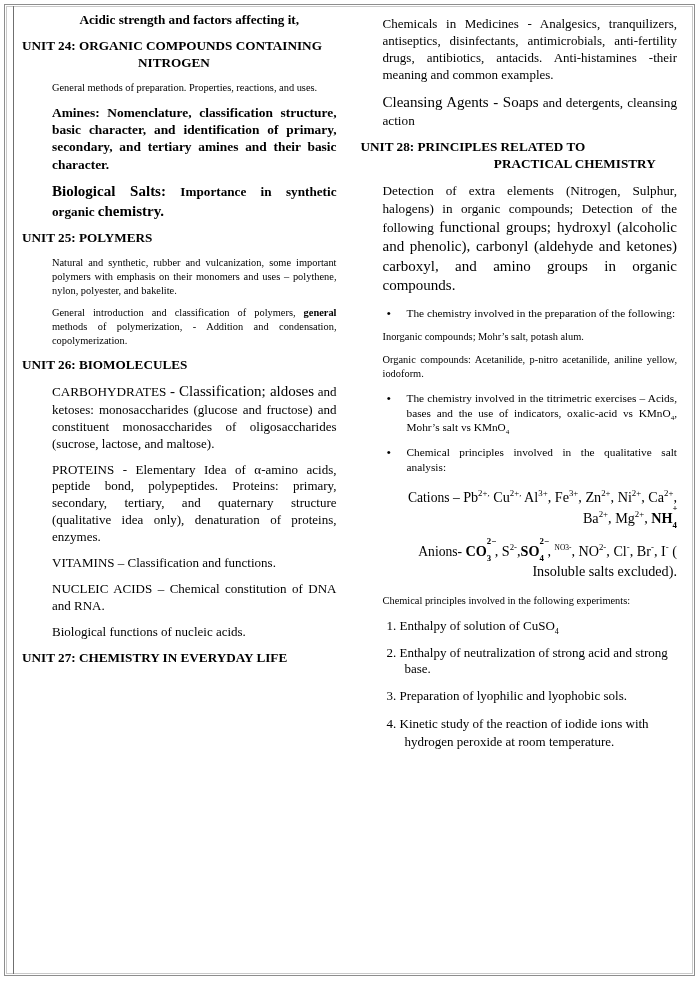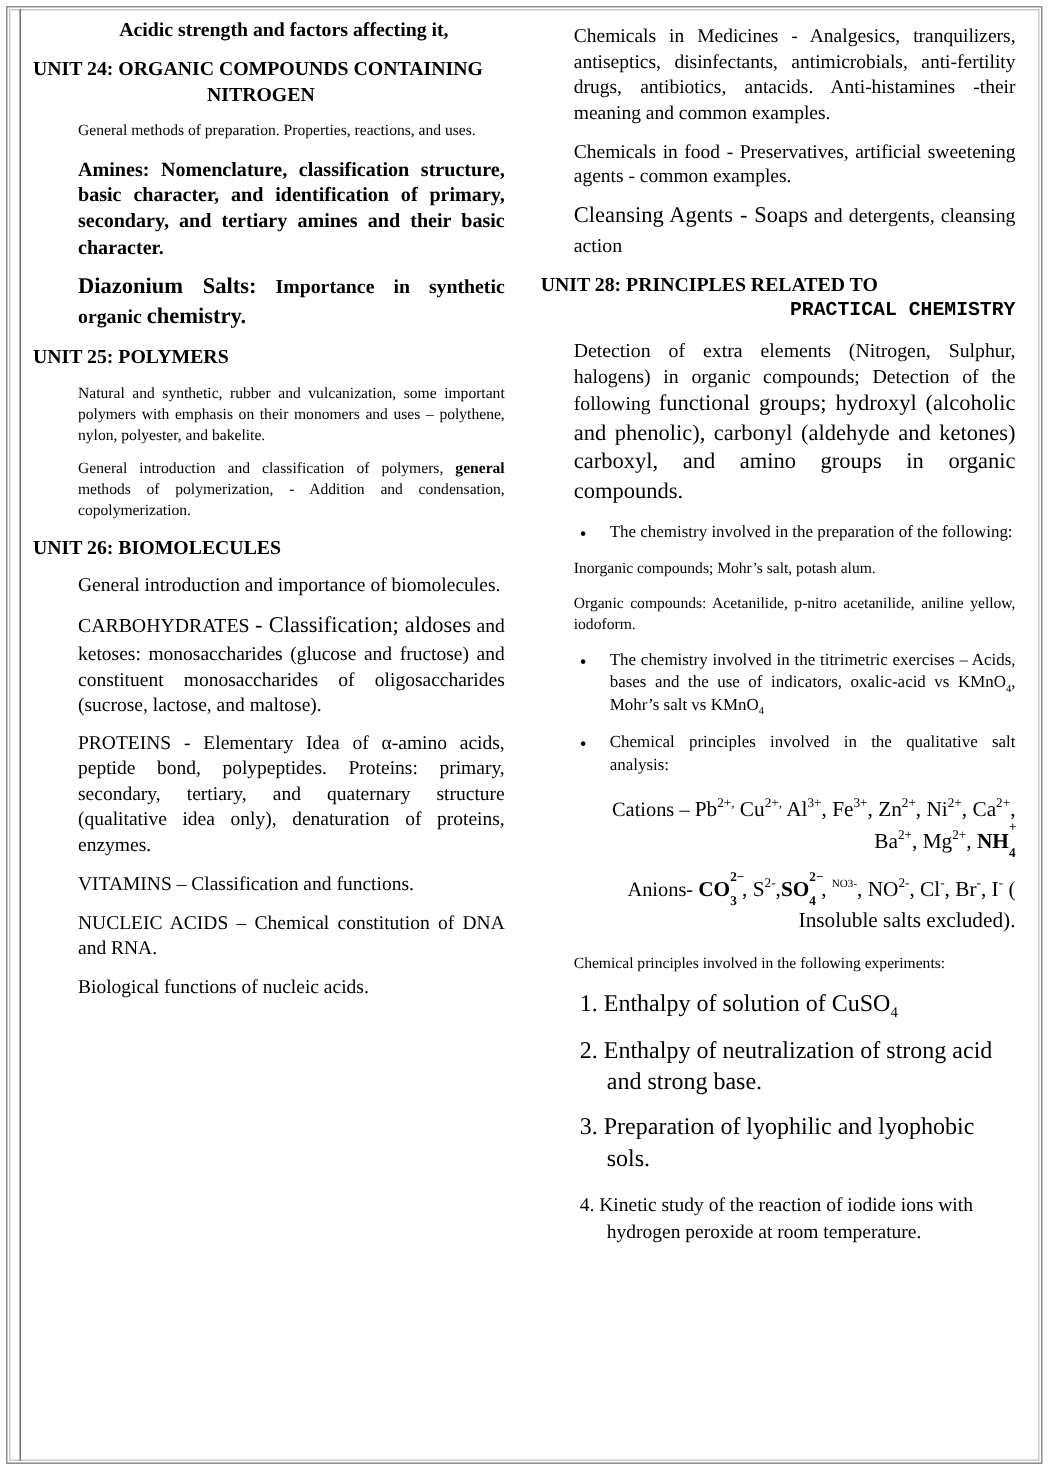--- a/index.html
+++ b/index.html
@@ -116,21 +116,21 @@
   }
   .bullet .dot {
     position: absolute;
     left: 26px;
     top: -1px;
     font-size: 13px;
     line-height: 1.32;
   }
 
   .numitem {
-    font-size: 16px;
+    font-size: 13px;
     line-height: 1.3;
     margin: 10px 0 10px 0;
     padding-left: 44px;
     text-indent: -18px;
     text-align: left;
   }
   .numitem.sm {
     font-size: 13px;
     line-height: 1.35;
   }
@@ -188,70 +188,69 @@
       </div>
 
       <div class="para sm">General methods of preparation. Properties, reactions, and uses.</div>
 
       <div class="para bold">
         <span>Amines:</span>
         <span>Nomenclature, classification structure, basic character, and identification of primary, secondary, and tertiary amines and their basic character.</span>
       </div>
 
       <div class="para bold">
-        <span class="small">Diazonium Salts:</span>
+        <span class="small">Biological Salts:</span>
         <span class="big">Importance in synthetic organic</span>
         <span class="small">chemistry.</span>
       </div>
 
       <div class="heading">UNIT 25: POLYMERS</div>
 
       <div class="para sm">Natural and synthetic, rubber and vulcanization, some important polymers with emphasis on their monomers and uses – polythene, nylon, polyester, and bakelite.</div>
 
       <div class="para sm">
         <span>General introduction and classification of polymers,</span>
         <span class="b">general</span>
         <span>methods of polymerization, - Addition and condensation, copolymerization.</span>
       </div>
 
       <div class="heading">UNIT 26:  BIOMOLECULES</div>
 
-      <div class="para">General introduction and importance of biomolecules.</div>
 
       <div class="para">
         <span class="big">CARBOHYDRATES</span>
         <span class="small">- Classification; aldoses</span>
         <span>and ketoses: monosaccharides (glucose and fructose) and constituent monosaccharides of oligosaccharides (sucrose, lactose, and maltose).</span>
       </div>
 
       <div class="para">PROTEINS - Elementary Idea of α-amino acids, peptide bond, polypeptides. Proteins: primary, secondary, tertiary, and quaternary structure (qualitative idea only), denaturation of proteins, enzymes.</div>
 
       <div class="para">VITAMINS – Classification and functions.</div>
 
       <div class="para">NUCLEIC ACIDS – Chemical constitution of DNA and RNA.</div>
 
       <div class="para">Biological functions of nucleic acids.</div>
 
+      <div class="heading">UNIT 27: CHEMISTRY IN EVERYDAY LIFE</div>
 
     </div>
 
     <div class="col col-right">
 
       <div class="para" style="padding-left:22px;margin-top:4px;">Chemicals in Medicines - Analgesics, tranquilizers, antiseptics, disinfectants, antimicrobials, anti-fertility drugs, antibiotics, antacids. Anti-histamines -their meaning and common examples.</div>
 
-      <div class="para" style="padding-left:22px;">Chemicals in food - Preservatives, artificial sweetening agents - common examples.</div>
 
       <div class="para" style="padding-left:22px;">
         <span class="small">Cleansing Agents - Soaps</span>
         <span class="big">and detergents, cleansing action</span>
       </div>
 
       <div class="heading hang" style="padding-left:56px;text-indent:-56px;">
         <span>UNIT   28:   PRINCIPLES   RELATED   TO</span>
-        <span class="wrapline" style="padding-left:56px;text-align:right;font-family:Liberation Mono, monospace;">PRACTICAL CHEMISTRY</span>
+        <span class="wrapline" style="padding-left:56px;text-align:center;">PRACTICAL CHEMISTRY</span>
       </div>
 
       <div class="para" style="padding-left:22px;">
         <span class="big">Detection of extra elements (Nitrogen, Sulphur, halogens) in organic compounds; Detection of the following</span>
         <span class="small">functional groups; hydroxyl (alcoholic and phenolic), carbonyl (aldehyde and ketones) carboxyl, and amino groups in organic compounds.</span>
       </div>
 
       <div class="bullet">
         <span class="dot">•</span>
         <span>The chemistry involved in the preparation of the following:</span>

